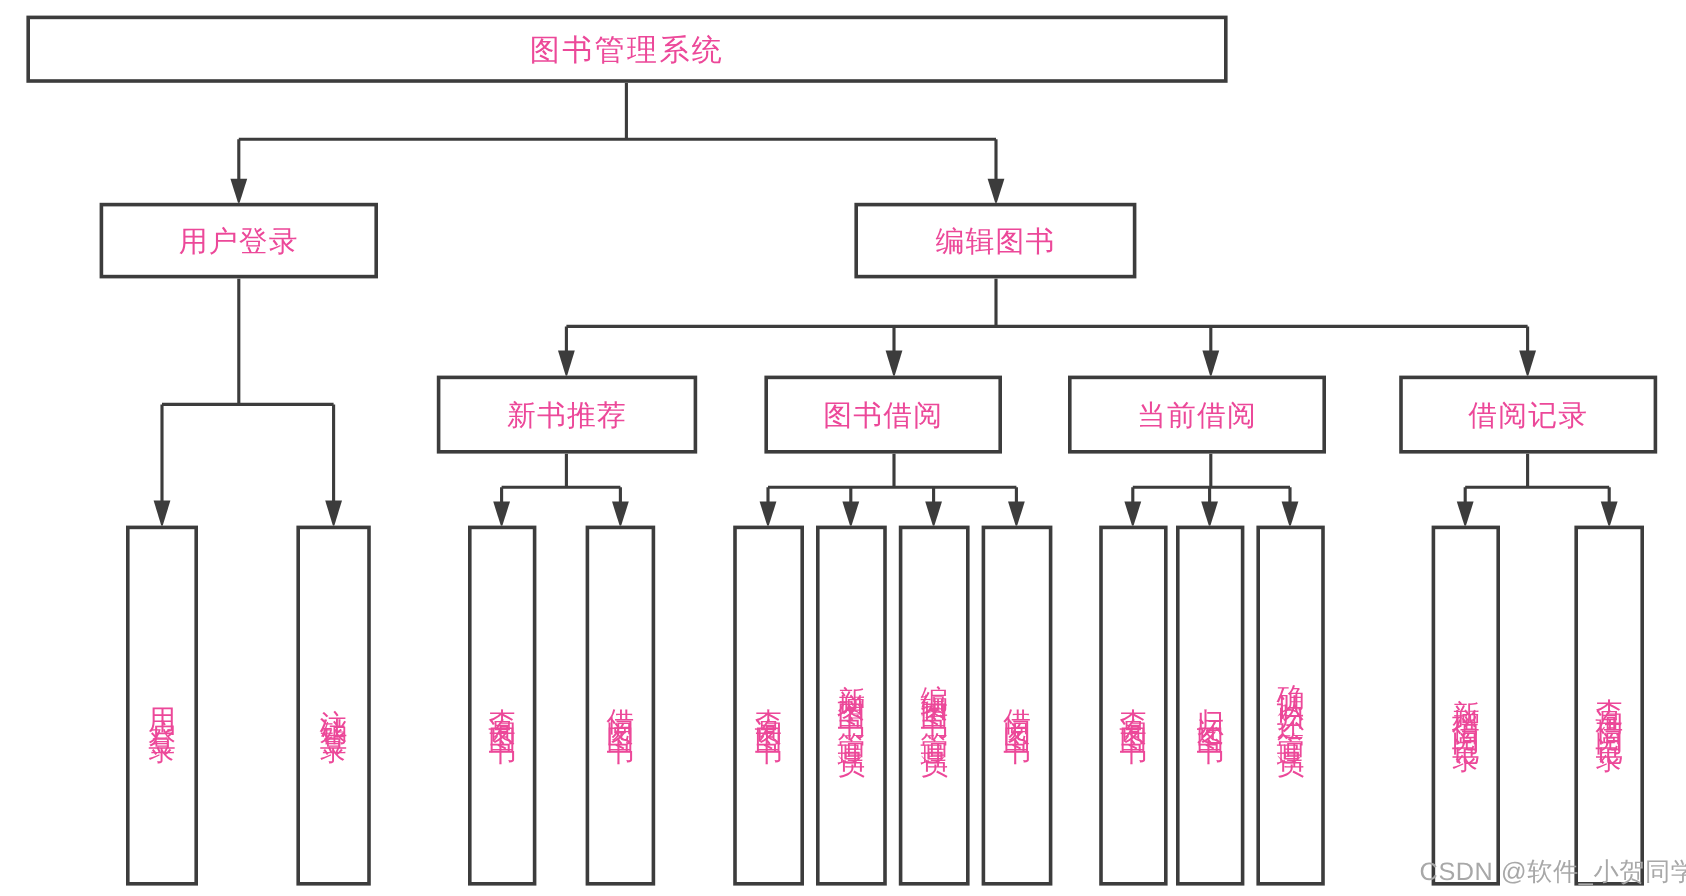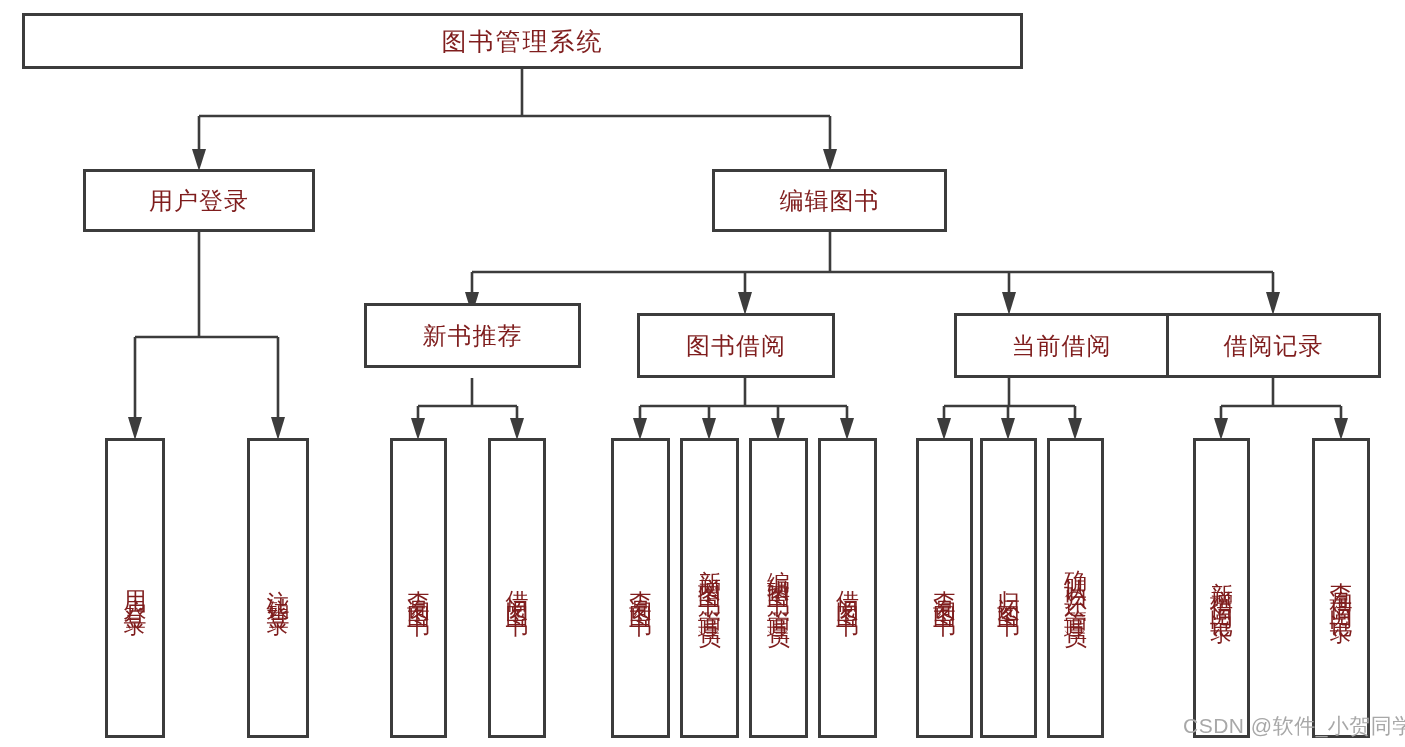--- a/index.html
+++ b/index.html
@@ -1,32 +1,32 @@
 <!DOCTYPE html>
 <html><head>
 <meta charset="utf-8">
 <style>
   html,body{margin:0;padding:0;background:#ffffff;}
   body{font-family:"Liberation Sans","DejaVu Sans",sans-serif;}
   .stage{position:relative;width:1405px;height:747px;background:#ffffff;overflow:hidden;}
   .wires{position:absolute;left:0;top:0;width:1405px;height:747px;z-index:1;}
   .box{position:absolute;background:#ffffff;border:3px solid #3c3c3c;box-sizing:border-box;
-       display:flex;align-items:center;justify-content:center;color:#7f1d1d;z-index:2;}
+       display:flex;align-items:center;justify-content:center;color:#ec4899;z-index:2;}
   .h{font-size:24px;letter-spacing:1px;}
   .root{font-size:25px;letter-spacing:2px;}
   .leaf{top:438px;height:300px;}
   .leaf span{writing-mode:vertical-rl;text-orientation:mixed;font-size:23px;line-height:1;
              letter-spacing:8px;display:block;}
   
   #b-root{left:22px;top:13px;width:1001px;height:56px;}
   #b-userlogin{left:83px;top:169px;width:232px;height:63px;}
   #b-bookmgmt{left:712px;top:169px;width:235px;height:63px;}
-  #b-newrec{left:364px;top:303px;width:217px;height:65px;}
+  #b-newrec{left:364px;top:313px;width:217px;height:65px;}
   #b-borrow{left:637px;top:313px;width:198px;height:65px;}
-  #b-current{left:954px;top:313px;width:215px;height:65px;}
+  #b-current{left:890px;top:313px;width:215px;height:65px;}
   #b-records{left:1166px;top:313px;width:215px;height:65px;}
   #l-userlogin{left:105px;width:60px;}
   #l-logout{left:247px;width:62px;}
   #l-nr-query{left:390px;width:57px;}
   #l-nr-borrow{left:488px;width:58px;}
   #l-bb-query{left:611px;width:59px;}
   #l-bb-add{left:680px;width:59px;}
   #l-bb-edit{left:749px;width:59px;}
   #l-bb-borrow{left:818px;width:59px;}
   #l-cb-query{left:916px;width:57px;}

